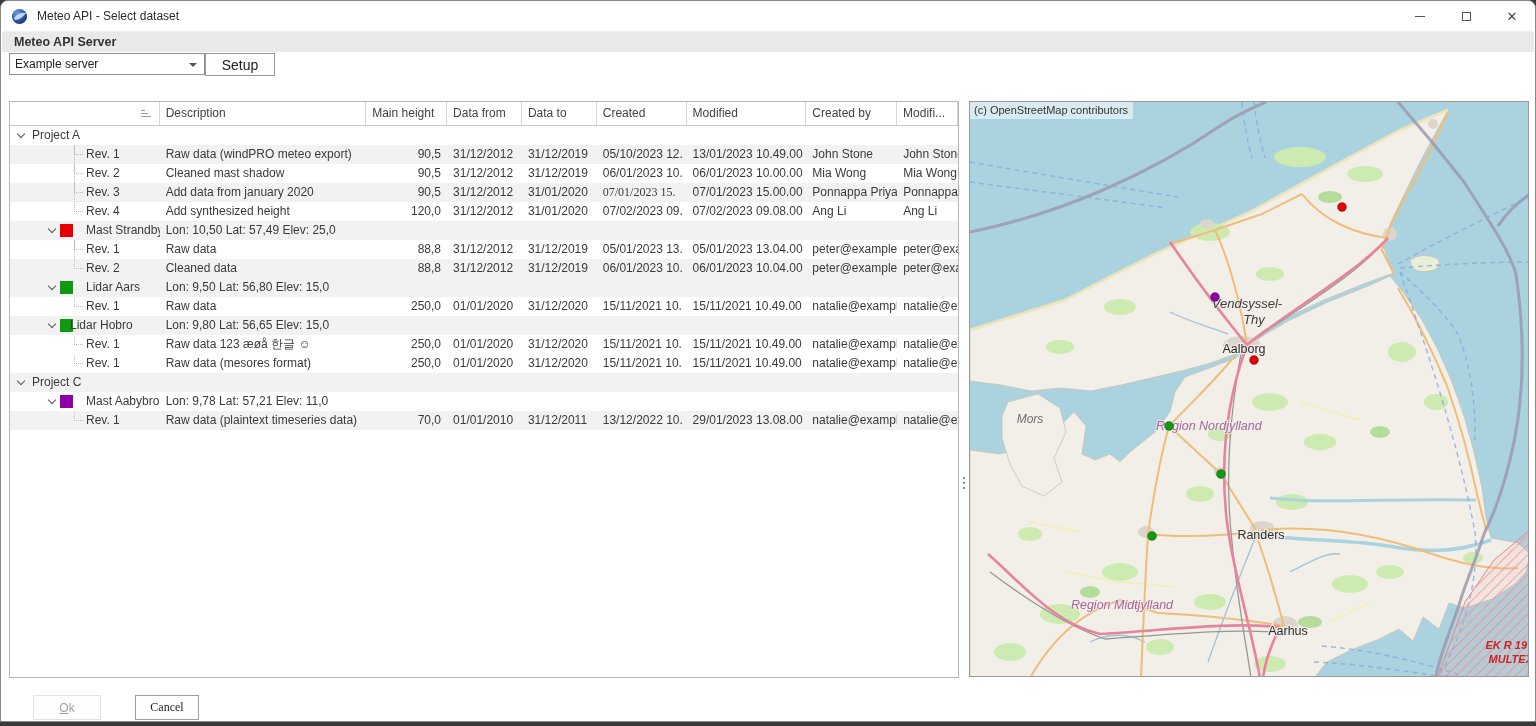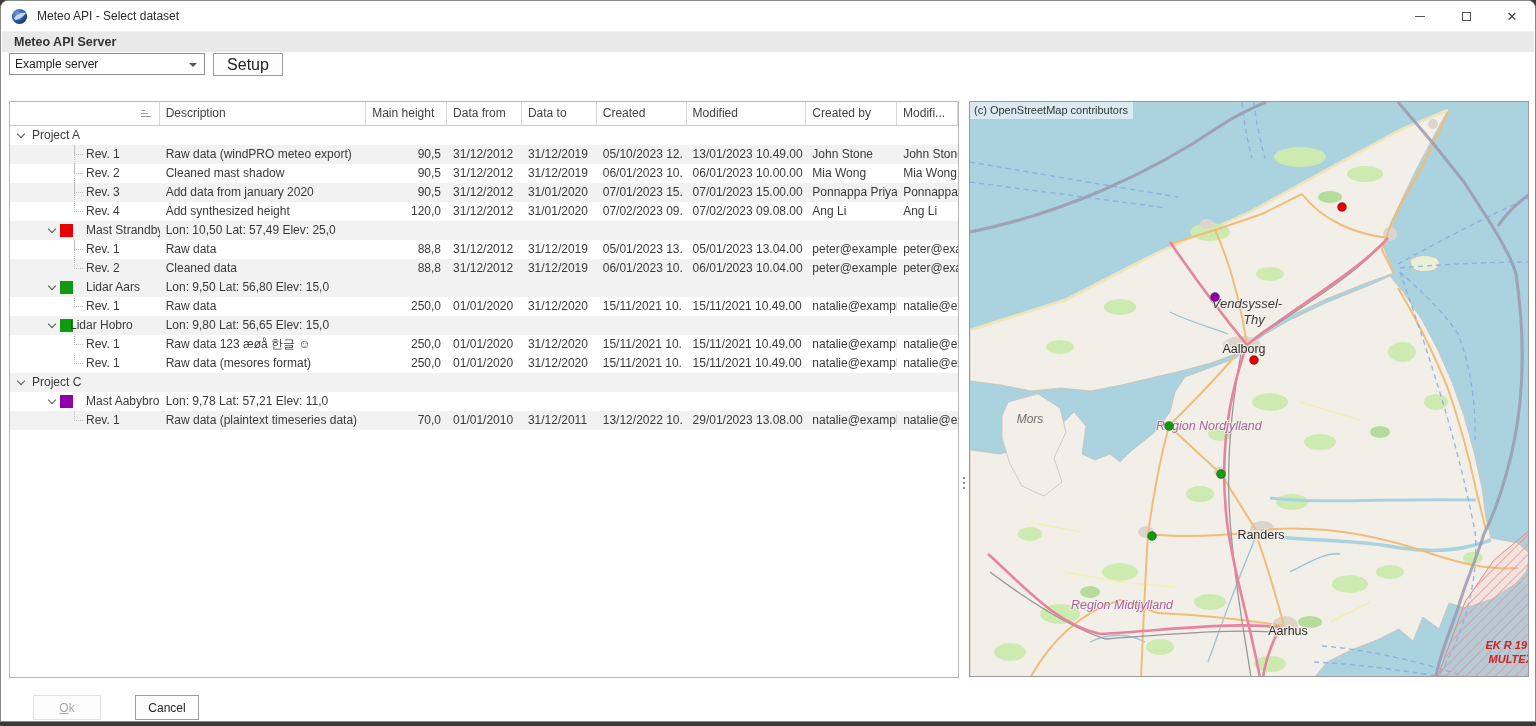--- a/index.html
+++ b/index.html
@@ -22,22 +22,22 @@
 
   
   .server-band { position:absolute; left:1px; top:30px; right:1px; height:21px; background:#e9e9e9;
                  border-top:1px solid #f0f0f0; }
   .server-heading { font-size:12.5px; font-weight:bold; color:#333; padding:3px 0 0 12px; }
   .server-row { position:absolute; left:8px; top:52px; height:24px; display:flex; }
   .server-combo { width:196px; height:22px; border:1px solid #8f8f8f; background:#fff;
                   font-size:12px; color:#222; display:flex; align-items:center; padding-left:5px; position:relative; }
   .combo-arrow { position:absolute; right:7px; top:9px; width:0; height:0;
                  border-left:4px solid transparent; border-right:4px solid transparent; border-top:4px solid #555; }
-  .setup-btn { margin-left:8px; width:70px; height:23px; border:1px solid #9a9a9a; background:#fdfdfd;
-               font-size:16px; color:#222; display:flex; align-items:center; justify-content:center; }
+  .setup-btn { margin-left:0; width:70px; height:23px; border:1px solid #9a9a9a; background:#fdfdfd;
+               font-size:14px; color:#222; display:flex; align-items:center; justify-content:center; }
 
   
   .tree-table { position:absolute; left:8px; top:100px; width:950px; height:577px;
                 border:1px solid #b5b5b5; background:#fff; font-size:12px; color:#3a3a3a; overflow:hidden; }
   .thead { display:flex; height:24px; border-bottom:1px solid #c9c9c9; background:#fff; color:#424242; }
   .th { border-right:1px solid #d8d8d8; padding:4px 6px 0 6px; white-space:nowrap; overflow:hidden; position:relative; }
   .sort-icon { position:absolute; right:8px; top:8px; width:10px; height:9px; }
   .sort-icon i { display:block; height:0; border-top:1px solid #9a9a9a; margin-bottom:2px; }
   .sort-icon i:nth-child(1){ width:4px; } .sort-icon i:nth-child(2){ width:7px; } .sort-icon i:nth-child(3){ width:10px; }
   .tbody { position:relative; }
@@ -66,21 +66,21 @@
                 font-size:11px; padding:2px 5px 3px 4px; z-index:5; }
   svg text.lbl-city { font-size:12.5px; fill:#2d2d2d; paint-order:stroke; stroke:rgba(242,239,233,0.85); stroke-width:2.5px; }
   svg text.lbl-area { font-size:13px; font-style:italic; fill:#3d3d3d; paint-order:stroke; stroke:rgba(242,239,233,0.8); stroke-width:2px; }
   svg text.lbl-island { font-size:12px; font-style:italic; fill:#6e6e6e; }
   svg text.lbl-region { font-size:12.5px; font-style:italic; fill:#a8649c; paint-order:stroke; stroke:rgba(242,239,233,0.7); stroke-width:2px; }
   svg text.lbl-military { font-size:11px; font-style:italic; font-weight:bold; fill:#cc2222; }
 
   
   .footer-btn { position:absolute; height:25px; font-size:12px; display:flex; align-items:center; justify-content:center; }
   .ok-btn { left:32px; top:694px; width:68px; border:1px solid #e2e2e2; background:#fdfdfd; color:#a5a5a5; }
-  .cancel-btn { left:134px; top:694px; width:64px; border:1px solid #9e9e9e; background:#fdfdfd; color:#1f1f1f; }
+  .cancel-btn { left:134px; top:694px; width:64px; border:1px solid #9e9e9e; background:#fdfdfd; color:#1f1f1f;font-family:Liberation Serif, serif; }
   .ok-btn u, .cancel-btn u { text-decoration:underline; }
 </style>
 </head>
 <body>
 
 <div class="window">
 
   <div class="titlebar">
     <svg class="app-icon" viewBox="0 0 17 17">
       <defs>
@@ -184,21 +184,21 @@
         <div class="trow alt">
           <div class="td c0" style="width: 150px;">
             <span class="tree-l"></span>
             <span class="tree-v"></span>
             <span class="row-label" style="left: 76px;">Rev. 3</span>
           </div>
           <div class="td" style="width: 207px;">Add data from january 2020</div>
           <div class="td num" style="width: 81px;">90,5</div>
           <div class="td" style="width: 75px;">31/12/2012</div>
           <div class="td" style="width: 75px;">31/01/2020</div>
-          <div class="td" style="width: 90px;">07/01/2023 15.</div>
+          <div class="td" style="width: 90px; font-family: Liberation Serif, serif;">07/01/2023 15.</div>
           <div class="td" style="width: 120px;">07/01/2023 15.00.00</div>
           <div class="td" style="width: 91px;">Ponnappa Priya</div>
           <div class="td" style="width: 61px;">Ponnappa</div>
         </div>
         <div class="trow">
           <div class="td c0" style="width: 150px;">
             <span class="tree-l"></span>
             <span class="row-label" style="left: 76px;">Rev. 4</span>
           </div>
           <div class="td" style="width: 207px;">Add synthesized height</div>

